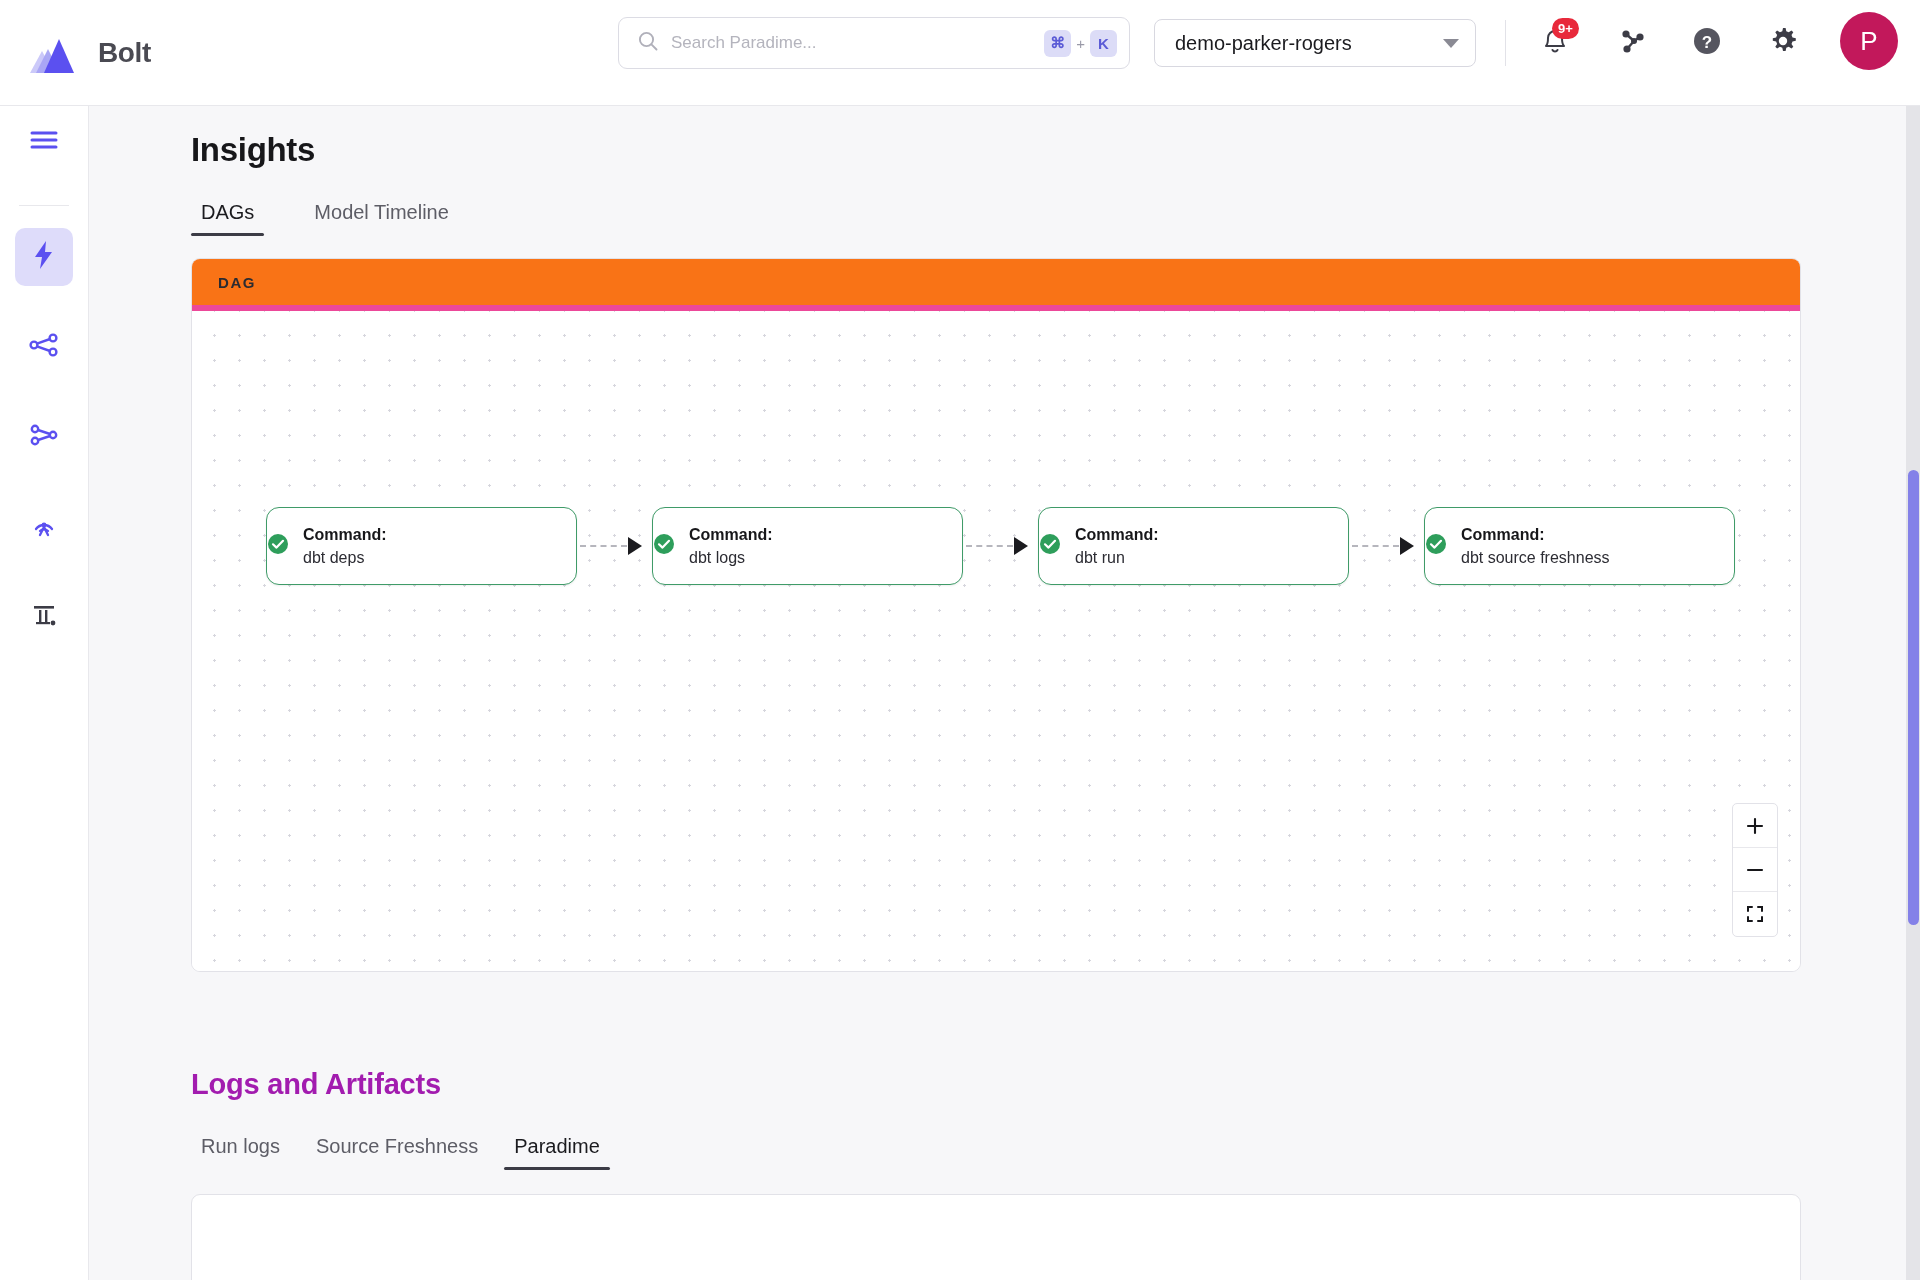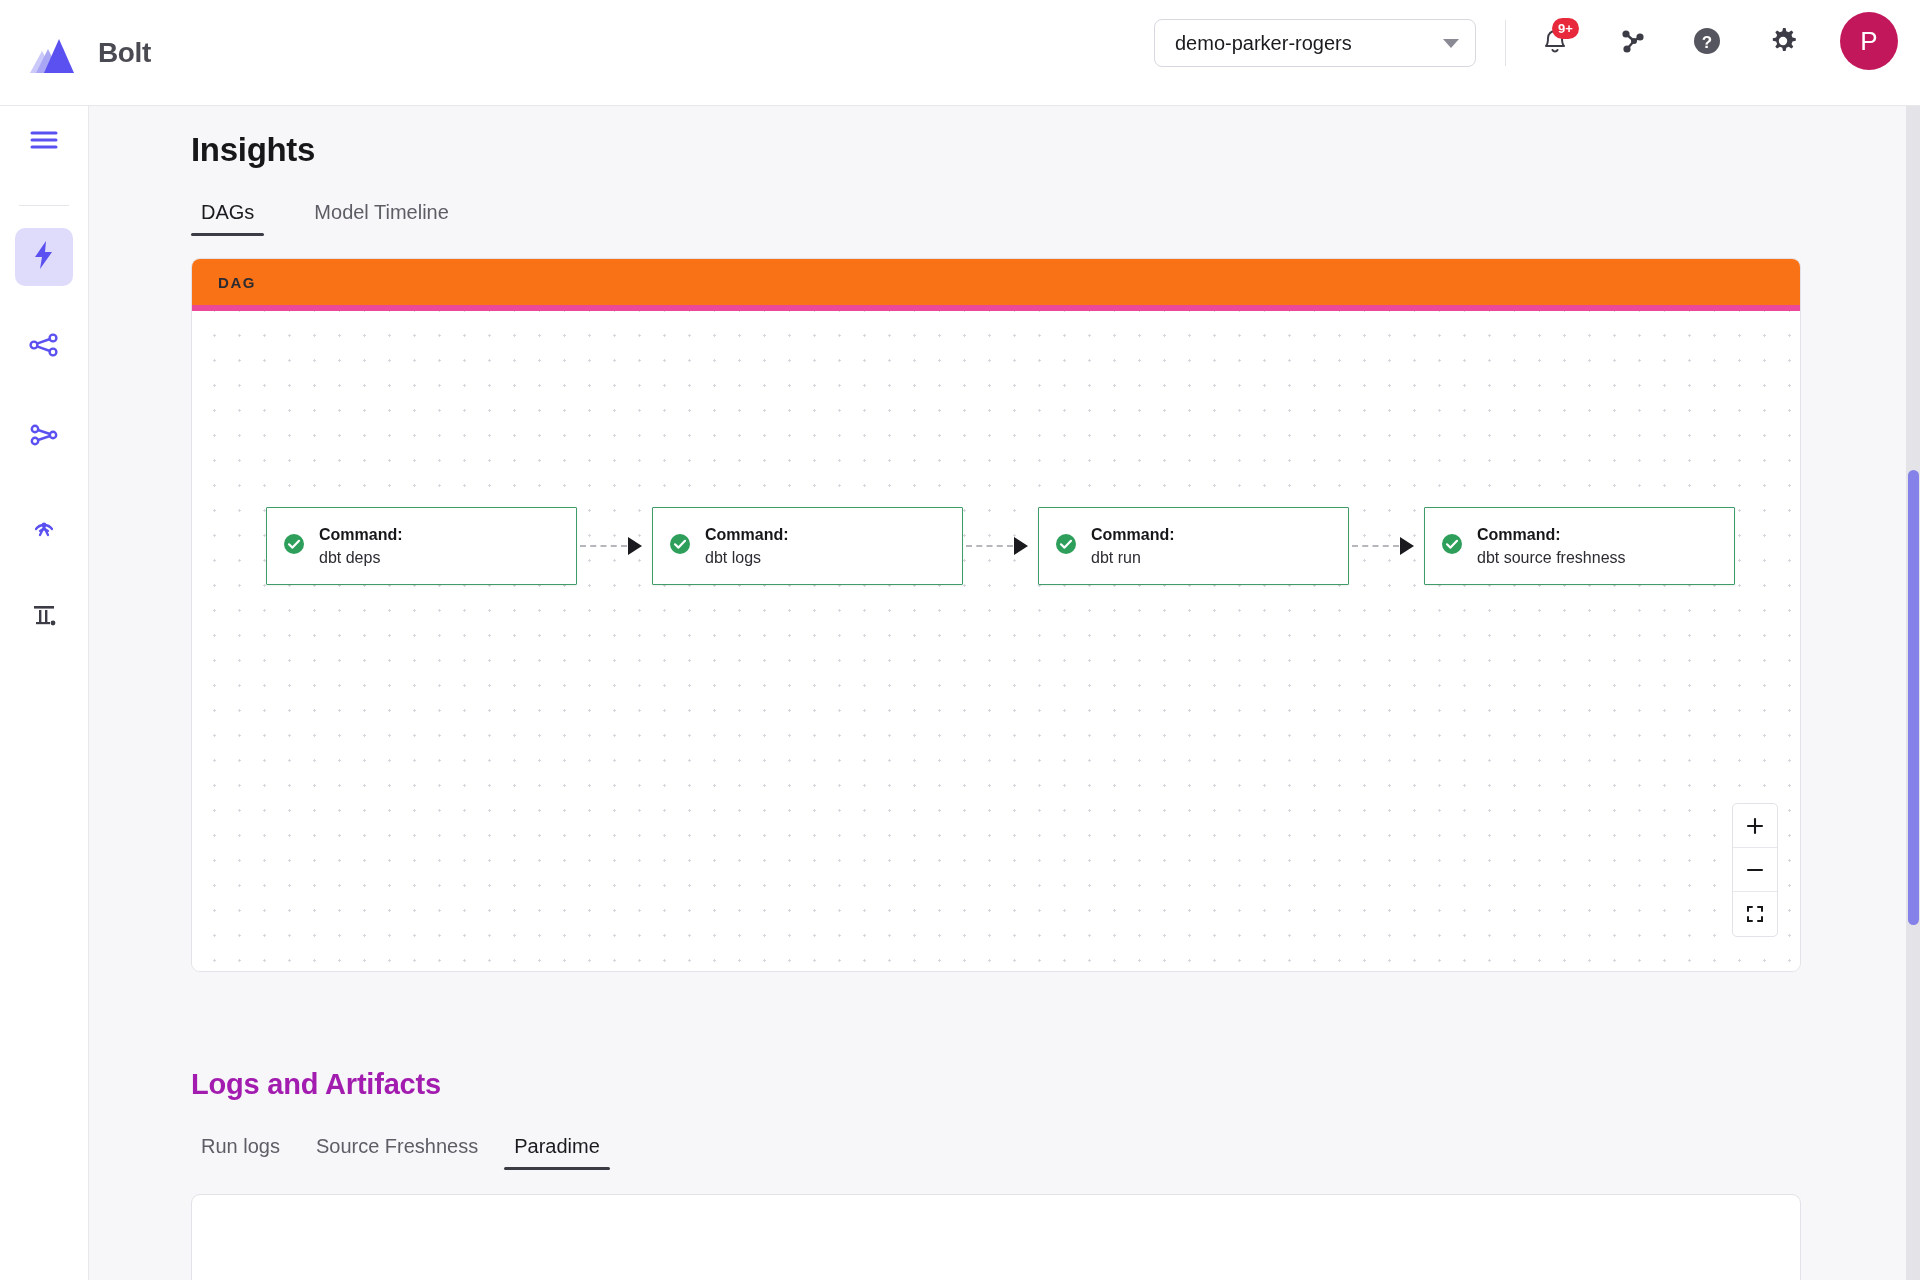--- a/index.html
+++ b/index.html
@@ -124,22 +124,22 @@
   }
   .canvas {
     position: relative; height: 660px; background: #ffffff;
     background-image: radial-gradient(#d6d6dd 1.1px, transparent 1.1px);
     background-size: 25px 25px; background-position: 10px 12px;
     overflow: hidden;
   }
 
   .node {
     position: absolute; height: 78px; width: 311px;
-    background: #fff; border: 1.5px solid #3f9b68; border-radius: 1px;
-    display: flex; align-items: center; padding-left: 16px; gap: 14px;
+    background: #fff; border: 1.5px solid #3f9b68; border-radius: 13px;
+    display: flex; align-items: center; gap: 14px;
     box-shadow: 0 1px 2px rgba(20,40,30,.07);
   }
   .node-check { flex: 0 0 auto; }
   .node-text { display: flex; flex-direction: column; gap: 5px; }
   .node-label { font-size: 16px; font-weight: 700; color: #17171a; }
   .node-cmd { font-size: 16px; color: #2c2c33; }
 
   .edge { position: absolute; height: 2px; display: flex; align-items: center; }
   .edge-line {
     flex: 1; height: 0;
@@ -195,20 +195,36 @@
     <span class="logo-mark">
       <svg width="58" height="52" viewBox="0 0 58 52">
         <polygon points="14,46 26,22 38,46" fill="#8f8cf0" opacity="0.75"></polygon>
         <polygon points="8,46 20,24 32,46" fill="#a8a5f5" opacity="0.6"></polygon>
         <polygon points="22,46 37,12 52,46" fill="#5b50f0"></polygon>
       </svg>
     </span>
     <span class="brand-name">Bolt</span>
   </div>
 
+  <div class="search-wrap">
+    <div class="search-box">
+      <span class="search-icon">
+        <svg width="22" height="22" viewBox="0 0 22 22" fill="none" stroke="#b0b0ba" stroke-width="1.9">
+          <circle cx="9.5" cy="9.5" r="6.6"></circle>
+            <line x1="14.4" y1="14.4" x2="19.5" y2="19.5" stroke-linecap="round"></line>
+        </svg>
+      </span>
+      <span class="search-ph">Search Paradime...</span>
+      <span class="kbd-group">
+        <span class="kbd">⌘</span>
+        <span class="kbd-plus">+</span>
+        <span class="kbd">K</span>
+      </span>
+    </div>
+  </div>
 
   <div class="project-select">
     <span class="project-name">demo-parker-rogers</span>
     <span class="caret"></span>
   </div>
 
   <div class="hdr-divider"></div>
 
   <div class="hdr-icons">
     <div class="hdr-icon-btn">

